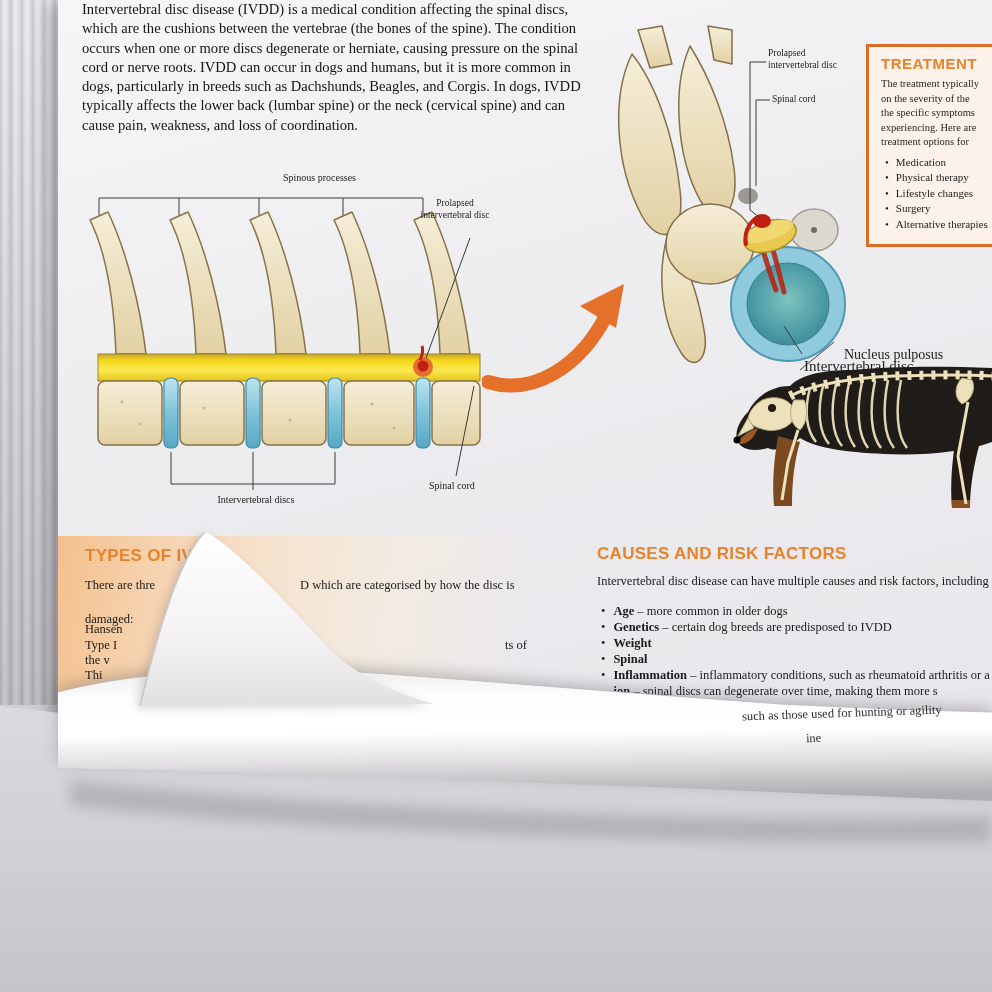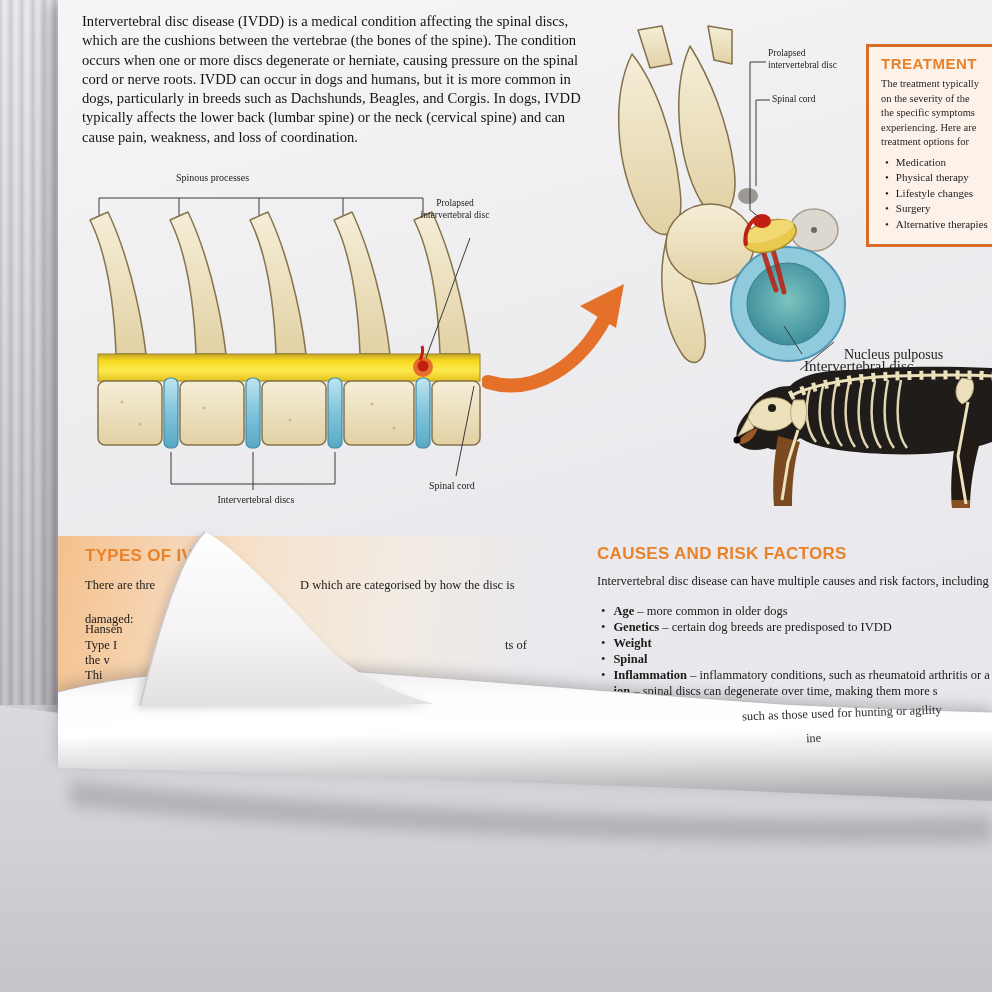--- a/index.html
+++ b/index.html
@@ -6,28 +6,28 @@
   .scene{position:relative;width:992px;height:992px;overflow:hidden;
          background:radial-gradient(120% 90% at 70% 20%, #edecef 0%, #dcdadf 55%, #c9c7cc 100%);
          font-family:"Liberation Serif", serif;color:#1d1d1d;}
   .stripes{position:absolute;left:0;top:0;width:58px;height:705px;
            background:
              linear-gradient(rgba(255,255,255,.18), rgba(110,108,114,.28)),
              repeating-linear-gradient(90deg,#bfbec3 0px,#d8d7db 2px,#e9e8ec 5px,#d8d7db 8px,#bfbec3 11px);}
   .poster{position:absolute;left:58px;top:0;width:934px;height:745px;
           background:linear-gradient(165deg,#f7f5f7 0%,#edecef 45%,#e8e6ea 100%);
           box-shadow:-10px 2px 16px rgba(50,47,52,.30);}
-  .intro{position:absolute;left:24px;top:12px;width:506px;margin:0;
+  .intro{position:absolute;left:24px;top:0;width:506px;margin:0;
          font-size:14.6px;line-height:19.3px;color:#141414;}
   
   .spine-fig{position:absolute;left:26px;top:172px;width:412px;height:352px;}
   .vert-fig{position:absolute;left:540px;top:24px;width:278px;height:368px;}
   .fig-svg{position:absolute;left:0;top:0;}
   .lbl{position:absolute;font-size:10px;line-height:11.5px;color:#222;}
-  .lbl-spinous{left:92px;top:0;width:180px;text-align:left;}
+  .lbl-spinous{left:92px;top:0;width:180px;text-align:right;}
   .lbl-prolapsed-s{left:330px;top:26px;width:82px;text-align:center;font-size:9.5px;}
   .lbl-discs{left:92px;top:322px;width:160px;text-align:center;}
   .lbl-cord-s{left:345px;top:308px;width:70px;}
   .lbl-prolapsed-v{left:170px;top:24px;width:88px;font-size:9.5px;}
   .lbl-cord-v{left:174px;top:70px;width:70px;font-size:9.5px;}
   .lbl-nucleus{left:206px;top:325px;width:95px;font-size:14px;white-space:nowrap;margin-left:40px;}
   .lbl-disc-v{left:206px;top:337px;width:100px;font-size:15px;white-space:nowrap;}
   .arrow-svg{position:absolute;left:424px;top:282px;}
   .dog-svg{position:absolute;left:666px;top:356px;}
   

